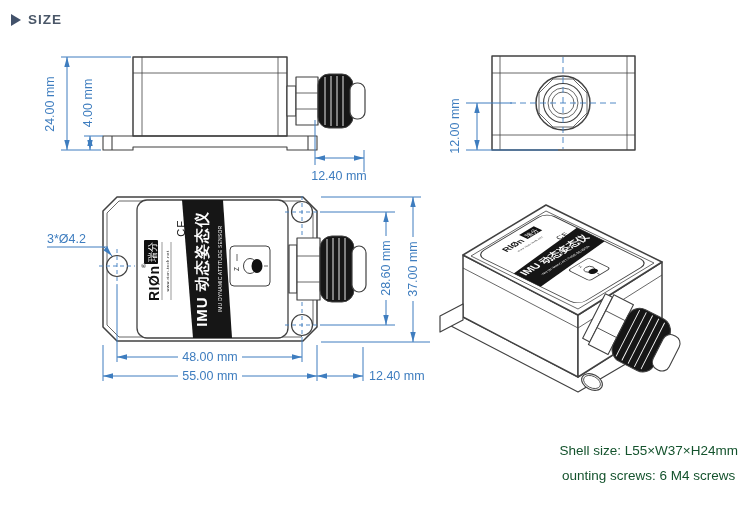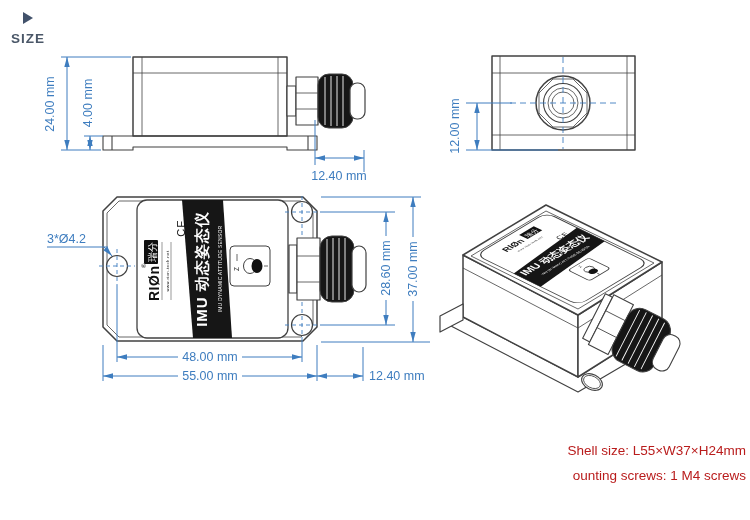--- a/index.html
+++ b/index.html
@@ -1,23 +1,23 @@
 <!DOCTYPE html>
 <html><head>
 <meta charset="utf-8">
 <style>
   html,body { margin:0; padding:0; }
   body {
     width:750px; height:520px; background:#ffffff; position:relative; overflow:hidden;
     font-family:"Liberation Sans", sans-serif;
   }
-  .hdr { position:absolute; left:11px; top:12px; display:flex; align-items:center; gap:7px;flex-direction:column; }
+  .hdr { position:absolute; left:11px; top:12px; display:flex; align-items:center; gap:7px; }
   .tri { width:0; height:0; border-top:6px solid transparent; border-bottom:6px solid transparent; border-left:10px solid #42526b; }
   .hdr-title { font-size:13.5px; font-weight:bold; color:#4a5768; letter-spacing:1px; }
-  .notes { position:absolute; right:4px; top:438px; text-align:right; font-size:13.5px; color:#b91c1c; line-height:25px; }
+  .notes { position:absolute; right:12px; top:438px; text-align:center; font-size:13.5px; color:#14532d; line-height:25px; }
   svg text { font-family:"Liberation Sans", sans-serif; }
   .dim  { font-size:12.5px; fill:#3e7dbf; }
   .ln   { stroke:#414141; fill:none; stroke-width:1.1; stroke-linejoin:round; stroke-linecap:round; }
   .lnt  { stroke:#414141; fill:none; stroke-width:0.8; }
   .lnw  { stroke:#414141; fill:#ffffff; stroke-width:1.2; stroke-linejoin:round; }
   .lnwb { stroke:#414141; fill:#ffffff; stroke-width:1.5; stroke-linejoin:round; }
   .blk  { fill:#161616; stroke:#414141; stroke-width:1; }
   .rib  { stroke:#ffffff; stroke-width:0.9; }
   .bl   { stroke:#3e7dbf; stroke-width:1; fill:none; }
   .bld  { stroke:#3e7dbf; stroke-width:0.9; fill:none; stroke-dasharray:6 4; }
@@ -278,17 +278,17 @@
         <line x1="101" y1="46" x2="103.5" y2="46" class="lnt"></line>
       </g>
     </g>
 
     <polygon points="440,316 463,304 463,320 440,332" class="lnw"></polygon>
   </g>
 </svg>
 
 <div class="notes">
   <div>Shell size: L55×W37×H24mm</div>
-  <div>ounting screws: 1 M4 screws</div>
+  <div>ounting screws: 6 M4 screws</div>
 </div>
 
 
 
 
 </body></html>

